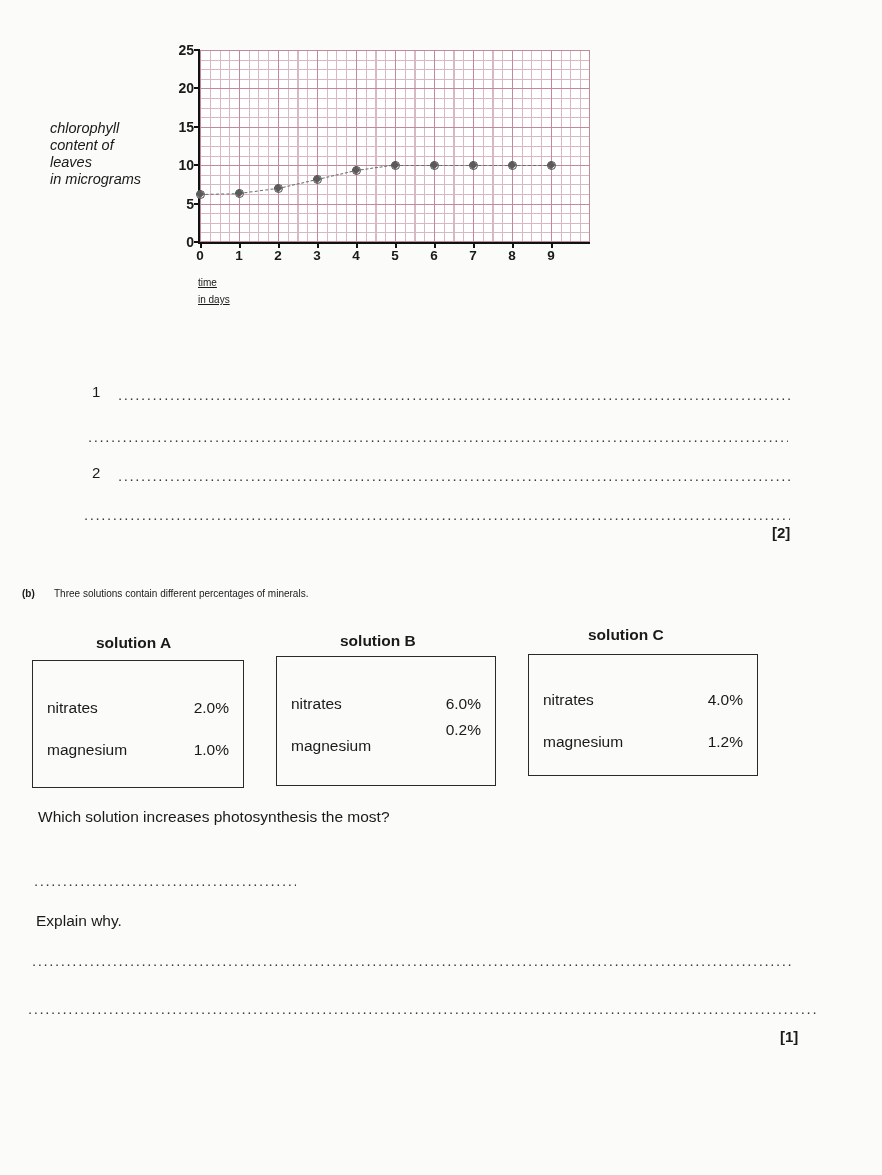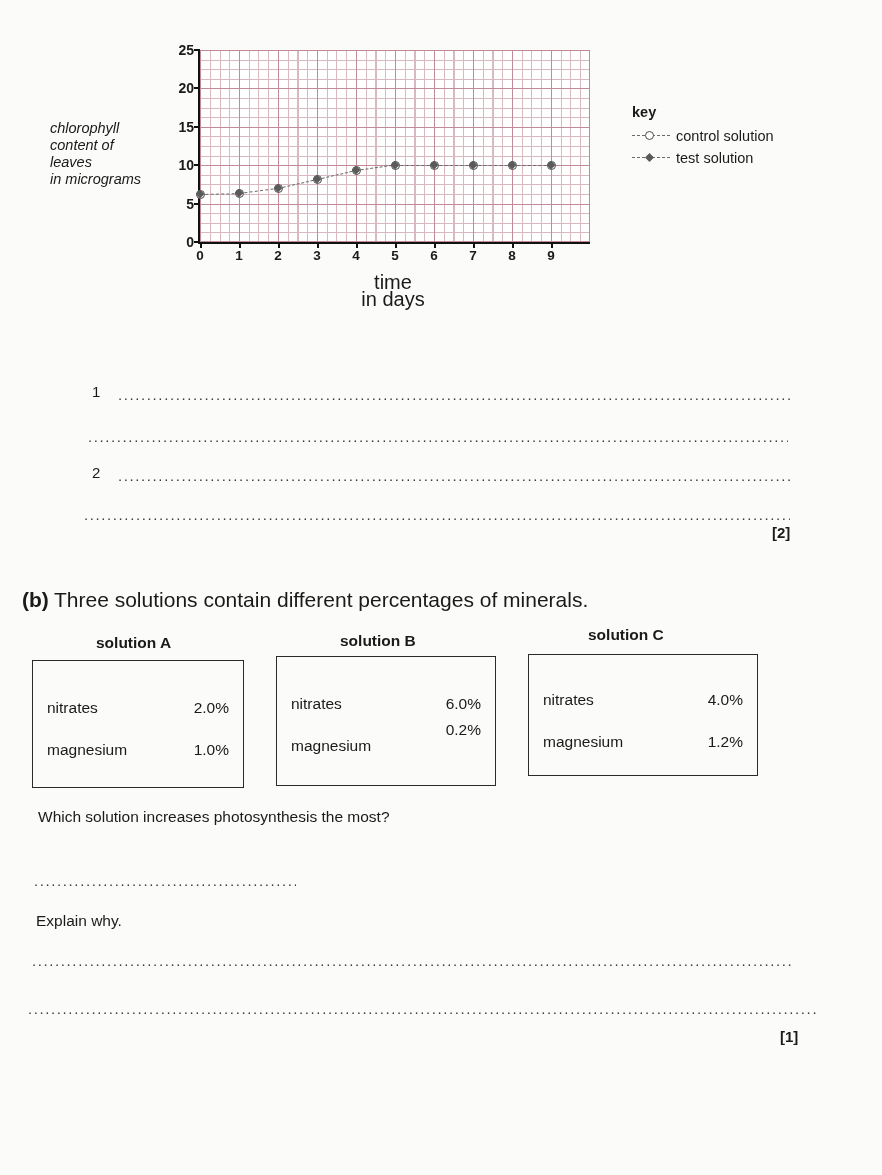--- a/index.html
+++ b/index.html
@@ -40,22 +40,22 @@
   .ytick{
     position:absolute;right:calc(100% + 6px);font-size:14px;font-weight:bold;transform:translateY(-50%);
     white-space:nowrap;
   }
   .ytickmark{position:absolute;left:-6px;width:6px;height:2px;background:#111;transform:translateY(-1px);}
   .xtick{
     position:absolute;top:calc(100% + 6px);font-size:13.5px;font-weight:bold;transform:translateX(-50%);
   }
   .xtickmark{position:absolute;top:100%;width:2px;height:6px;background:#111;}
   .x-axis-label{
-    position:absolute;left:48px;width:390px;top:232px;text-align:center;
-    font-size:20px;line-height:17px;
+    position:absolute;left:48px;width:390px;top:232px;
+    font-size:10px;line-height:17px;text-decoration:underline;
   }
 
   
   .pt{position:absolute;width:9px;height:9px;margin-left:-4.5px;margin-top:-4.5px;}
   .pt.ctrl{
     border:1.6px solid #4a4a4a;border-radius:50%;background:#ffffff;
     box-sizing:border-box;
   }
   .pt.test{
     background:#5a5a5a;
@@ -77,21 +77,21 @@
   .writedown b{font-weight:bold;}
   .num{position:absolute;font-size:15px;}
   .dots{
     position:absolute;height:14px;overflow:hidden;color:#3a3a3a;
     font-size:15px;letter-spacing:1.6px;white-space:nowrap;
     font-family:"Liberation Sans", sans-serif;
   }
   .marks{position:absolute;font-size:15px;font-weight:bold;}
 
   
-  .q-b{position:absolute;left:22px;top:588px;font-size:21px;font-weight:bold;}
+  .q-b{position:absolute;left:22px;top:588px;font-size:10px;font-weight:bold;}
   .q-b .lbl{display:inline-block;width:32px;}
   .q-b .txt{font-weight:normal;}
 
   .sol-title{position:absolute;font-size:15.5px;font-weight:bold;}
   .sol-box{
     position:absolute;border:1.6px solid #2a2a2a;background:#fbfbf9;
     box-sizing:border-box;
   }
   .sol-box .r{position:absolute;font-size:15.5px;white-space:nowrap;}
   .sol-box .nm{left:14px;}
@@ -202,37 +202,20 @@
       <div class="pt test" style="left:312px;top:115px"></div>
       <div class="pt test" style="left:351px;top:115px"></div>
     </div>
 
     <div class="x-axis-label">
       <div>time</div>
       <div>in days</div>
     </div>
   </div>
 
-  <div class="key">
-    <div class="key-title">key</div>
-    <div class="row">
-      <span class="sym">
-        <span class="line"></span>
-          <span class="circ"></span>
-      </span>
-      <span>control solution</span>
-    </div>
-    <div class="row">
-      <span class="sym">
-        <span class="line"></span>
-          <span class="diam"></span>
-      </span>
-      <span>test solution</span>
-    </div>
-  </div>
 
 
   <div class="num" style="left:92px;top:383px">1</div>
   <div class="dots" style="left:118px;top:386px;width:672px">..............................................................................................................................................</div>
   <div class="dots" style="left:88px;top:428px;width:700px">.........................................................................................................................................................</div>
 
   <div class="num" style="left:92px;top:464px">2</div>
   <div class="dots" style="left:118px;top:467px;width:672px">....................................................................................................................................................</div>
   <div class="dots" style="left:84px;top:506px;width:706px">..........................................................................................................................................................................</div>
 

